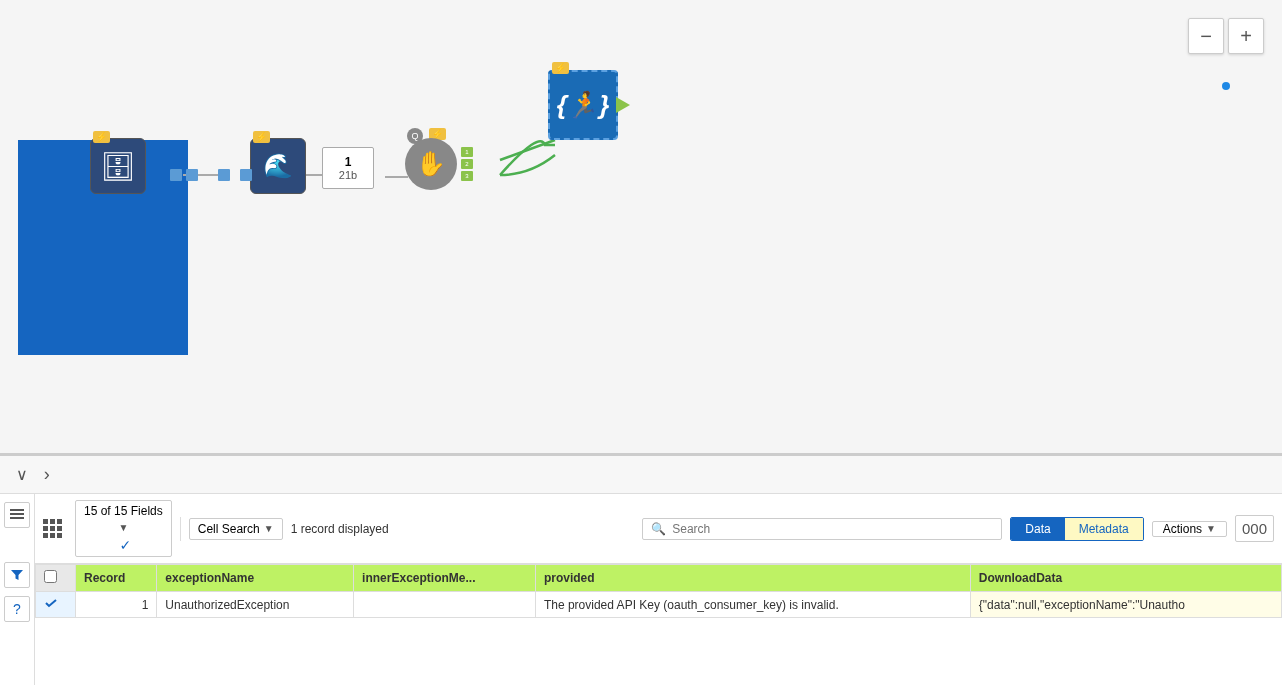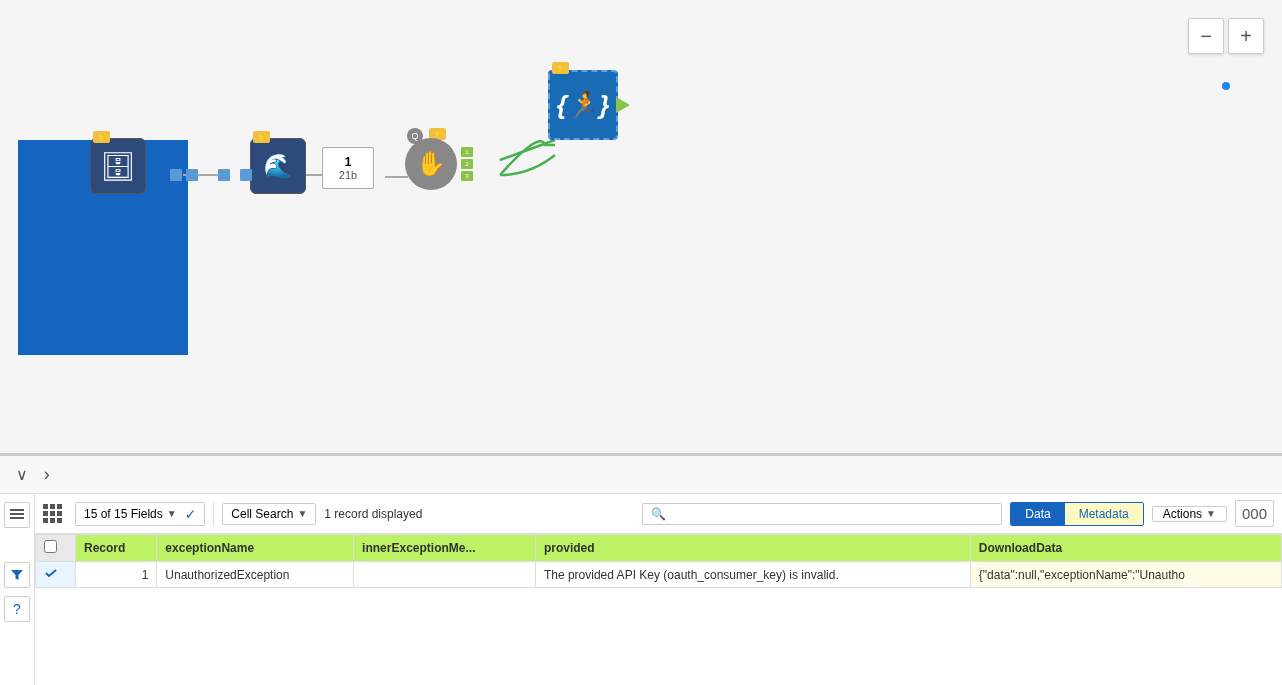--- a/index.html
+++ b/index.html
@@ -233,20 +233,21 @@
     .fields-dropdown {
       display: flex;
       align-items: center;
       gap: 4px;
       padding: 3px 8px;
       border: 1px solid #ccc;
       border-radius: 2px;
       cursor: pointer;
       font-size: 12px;
       background: white;
+      flex-direction: column;
     }
     .fields-dropdown .check { color: #1565c0; font-size: 14px; margin-left: 4px; }
 
     .divider-v {
       width: 1px;
       height: 24px;
       background: #ddd;
     }
 
     .cell-viewer-dropdown {
@@ -548,20 +549,21 @@
 
           <div class="cell-viewer-dropdown">
             <span>Cell Search</span>
             <span class="chevron-down">▼</span>
           </div>
 
           <span class="record-count">1 record displayed</span>
 
           <div class="search-box">
             <span class="search-icon">🔍</span>
+            <input type="text" placeholder="Search" style="">
           </div>
 
           <div class="tab-group">
             <button class="tab-btn active">Data</button>
             <button class="tab-btn">Metadata</button>
           </div>
 
           <div class="actions-dropdown">
             <span>Actions</span>
             <span class="chevron-down">▼</span>

